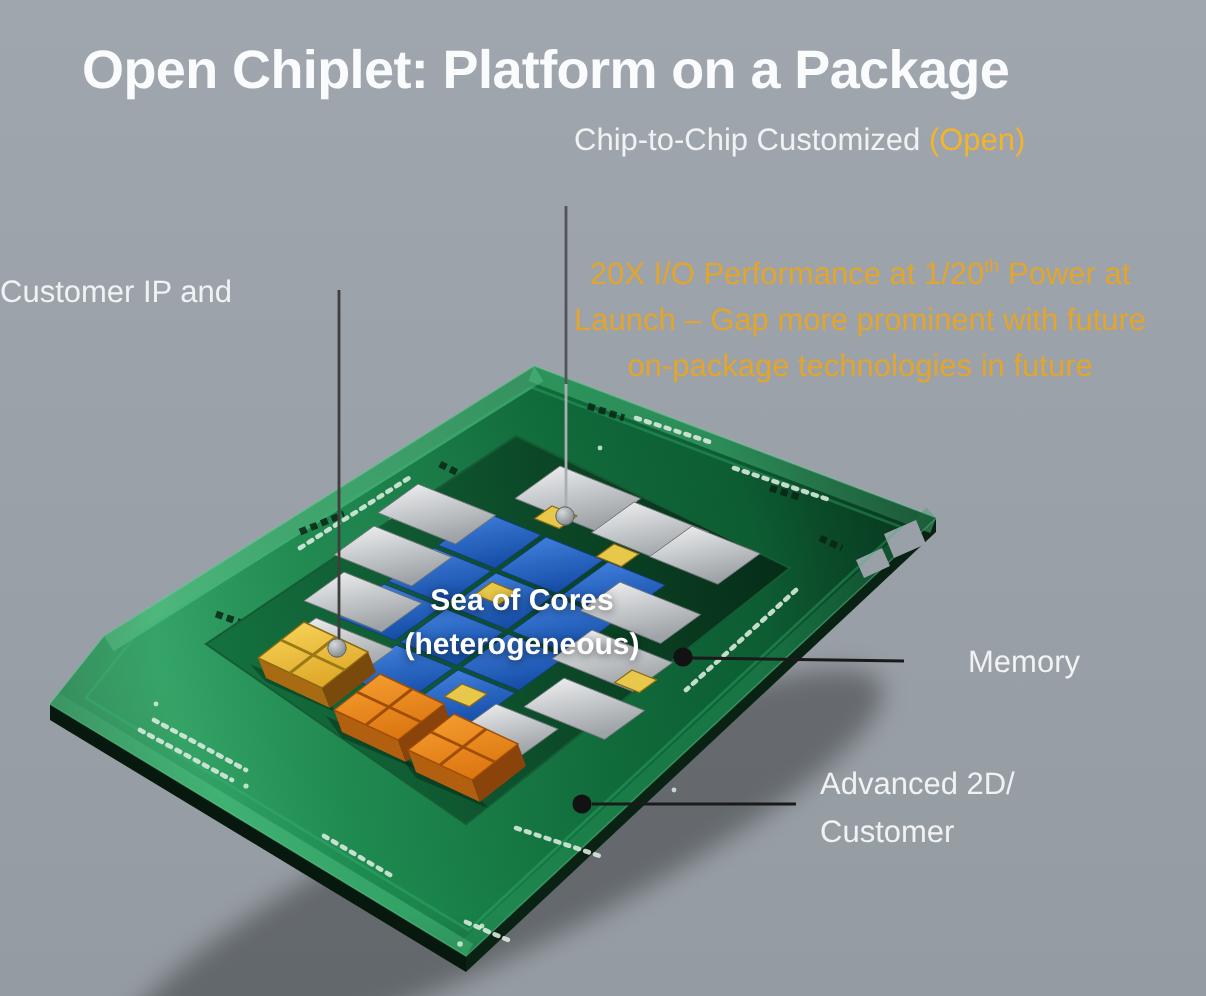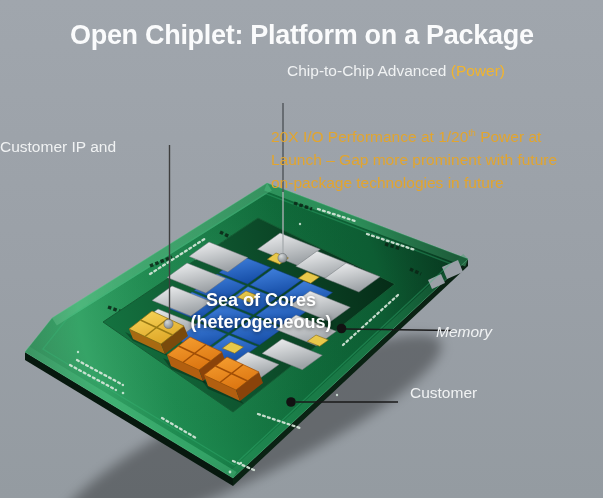--- a/index.html
+++ b/index.html
@@ -5,33 +5,33 @@
   html,body{margin:0;padding:0;}
   body{
     width:603px;height:498px;position:relative;overflow:hidden;
     font-family:"Liberation Sans",sans-serif;
     background:linear-gradient(180deg,#A0A6AD 0%,#9AA0A7 55%,#949BA1 100%);
   }
   #chip-svg{position:absolute;left:0;top:0;}
   .callout{position:absolute;color:#F0F2F3;font-size:15.5px;line-height:20px;}
   #title{
     position:absolute;left:41px;top:20px;font-size:27px;font-weight:700;
-    color:#FAFBFC;letter-spacing:-0.3px;white-space:nowrap;margin-left:29px;
+    color:#FAFBFC;letter-spacing:-0.3px;white-space:nowrap;
   }
   #interface-callout{left:287px;top:61px;}
   #interface-callout .hl{color:#F2B42C;}
-  #performance-callout{left:271px;top:122px;color:#E2A52E;line-height:23px;}
+  #performance-callout{left:287px;top:122px;color:#E2A52E;line-height:23px;text-align:center;}
   #performance-callout sup{font-size:9px;}
   #customer-callout{left:0px;top:136px;width:160px;line-height:22.5px;}
   #sea-label{
     left:158px;top:290px;width:206px;text-align:center;color:#FFFFFF;
-    font-weight:700;font-size:18px;line-height:21.5px;
+    font-weight:700;font-size:15px;line-height:21.5px;
     text-shadow:0 1px 4px rgba(0,0,0,.55);
   }
-  #memory-callout{left:436px;top:322px;font-style:italic;}
+  #memory-callout{left:484px;top:322px;}
   #packaging-callout{left:410px;top:381px;line-height:23.5px;}
 </style>
 </head>
 <body>
 
 <svg id="chip-svg" width="603" height="498" viewBox="0 0 603 498">
   <defs>
     <linearGradient id="boardG" gradientUnits="userSpaceOnUse" x1="27" y1="342" x2="468" y2="259">
       <stop offset="0" stop-color="#46B577"></stop>
       <stop offset="0.3" stop-color="#1E8B50"></stop>
@@ -213,22 +213,22 @@
     <circle cx="168.5" cy="324" r="4.6" fill="url(#sphereG)" stroke="#5A5F63" stroke-width="0.5"></circle>
     <circle cx="341.5" cy="328.5" r="4.8" fill="#121212"></circle>
     <circle cx="291" cy="402" r="4.8" fill="#121212"></circle>
   </g>
 </svg>
 
 <div id="title">Open Chiplet: Platform on a Package</div>
 
 <div id="interface-callout" class="callout">
   <div>
-    <span>Chip-to-Chip Advanced</span>
-    <span class="hl">(Power)</span>
+    <span>Chip-to-Chip Customized</span>
+    <span class="hl">(Open)</span>
   </div>
 </div>
 
 <div id="performance-callout" class="callout">
   <div><span>20X I/O Performance at 1/20</span><sup>th</sup><span> Power at</span></div>
   <div>Launch – Gap more prominent with future</div>
   <div>on-package technologies in future</div>
 </div>
 
 <div id="customer-callout" class="callout">
@@ -236,14 +236,15 @@
 </div>
 
 <div id="sea-label" class="callout">
   <div>Sea of Cores</div>
   <div>(heterogeneous)</div>
 </div>
 
 <div id="memory-callout" class="callout">Memory</div>
 
 <div id="packaging-callout" class="callout">
+  <div>Advanced 2D/</div>
   <div>Customer</div>
 </div>
 
 </body></html>

